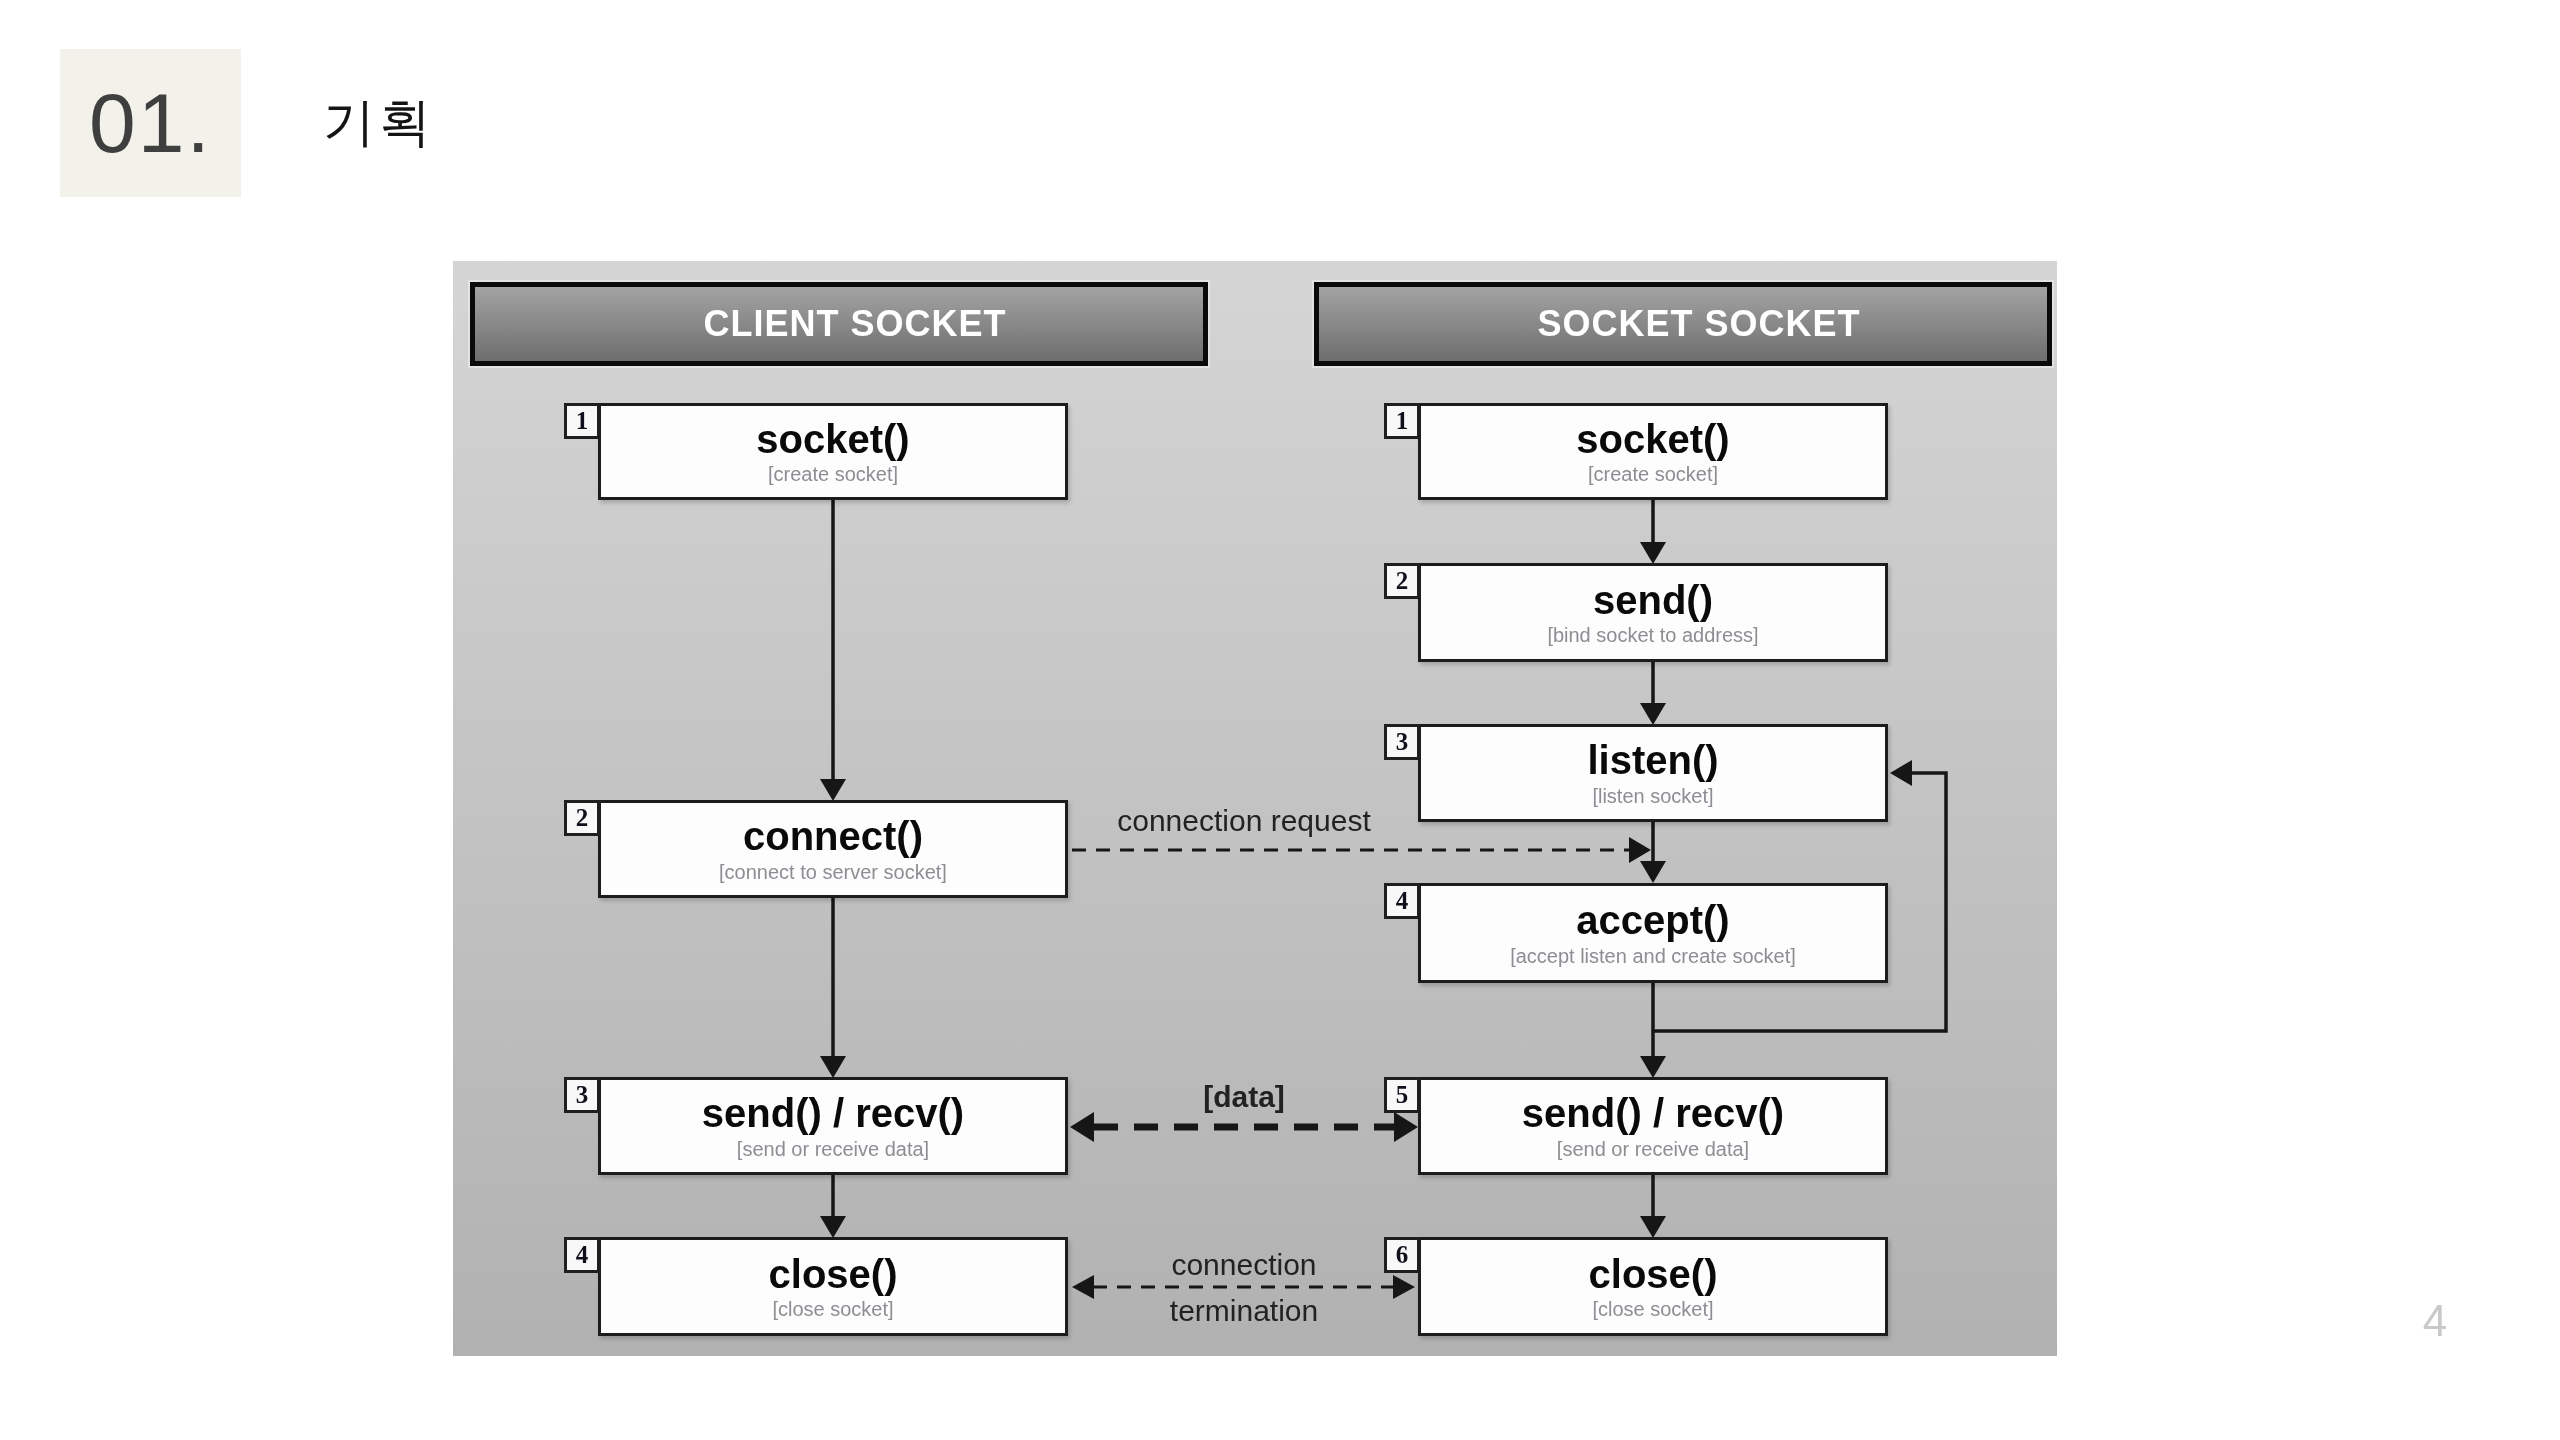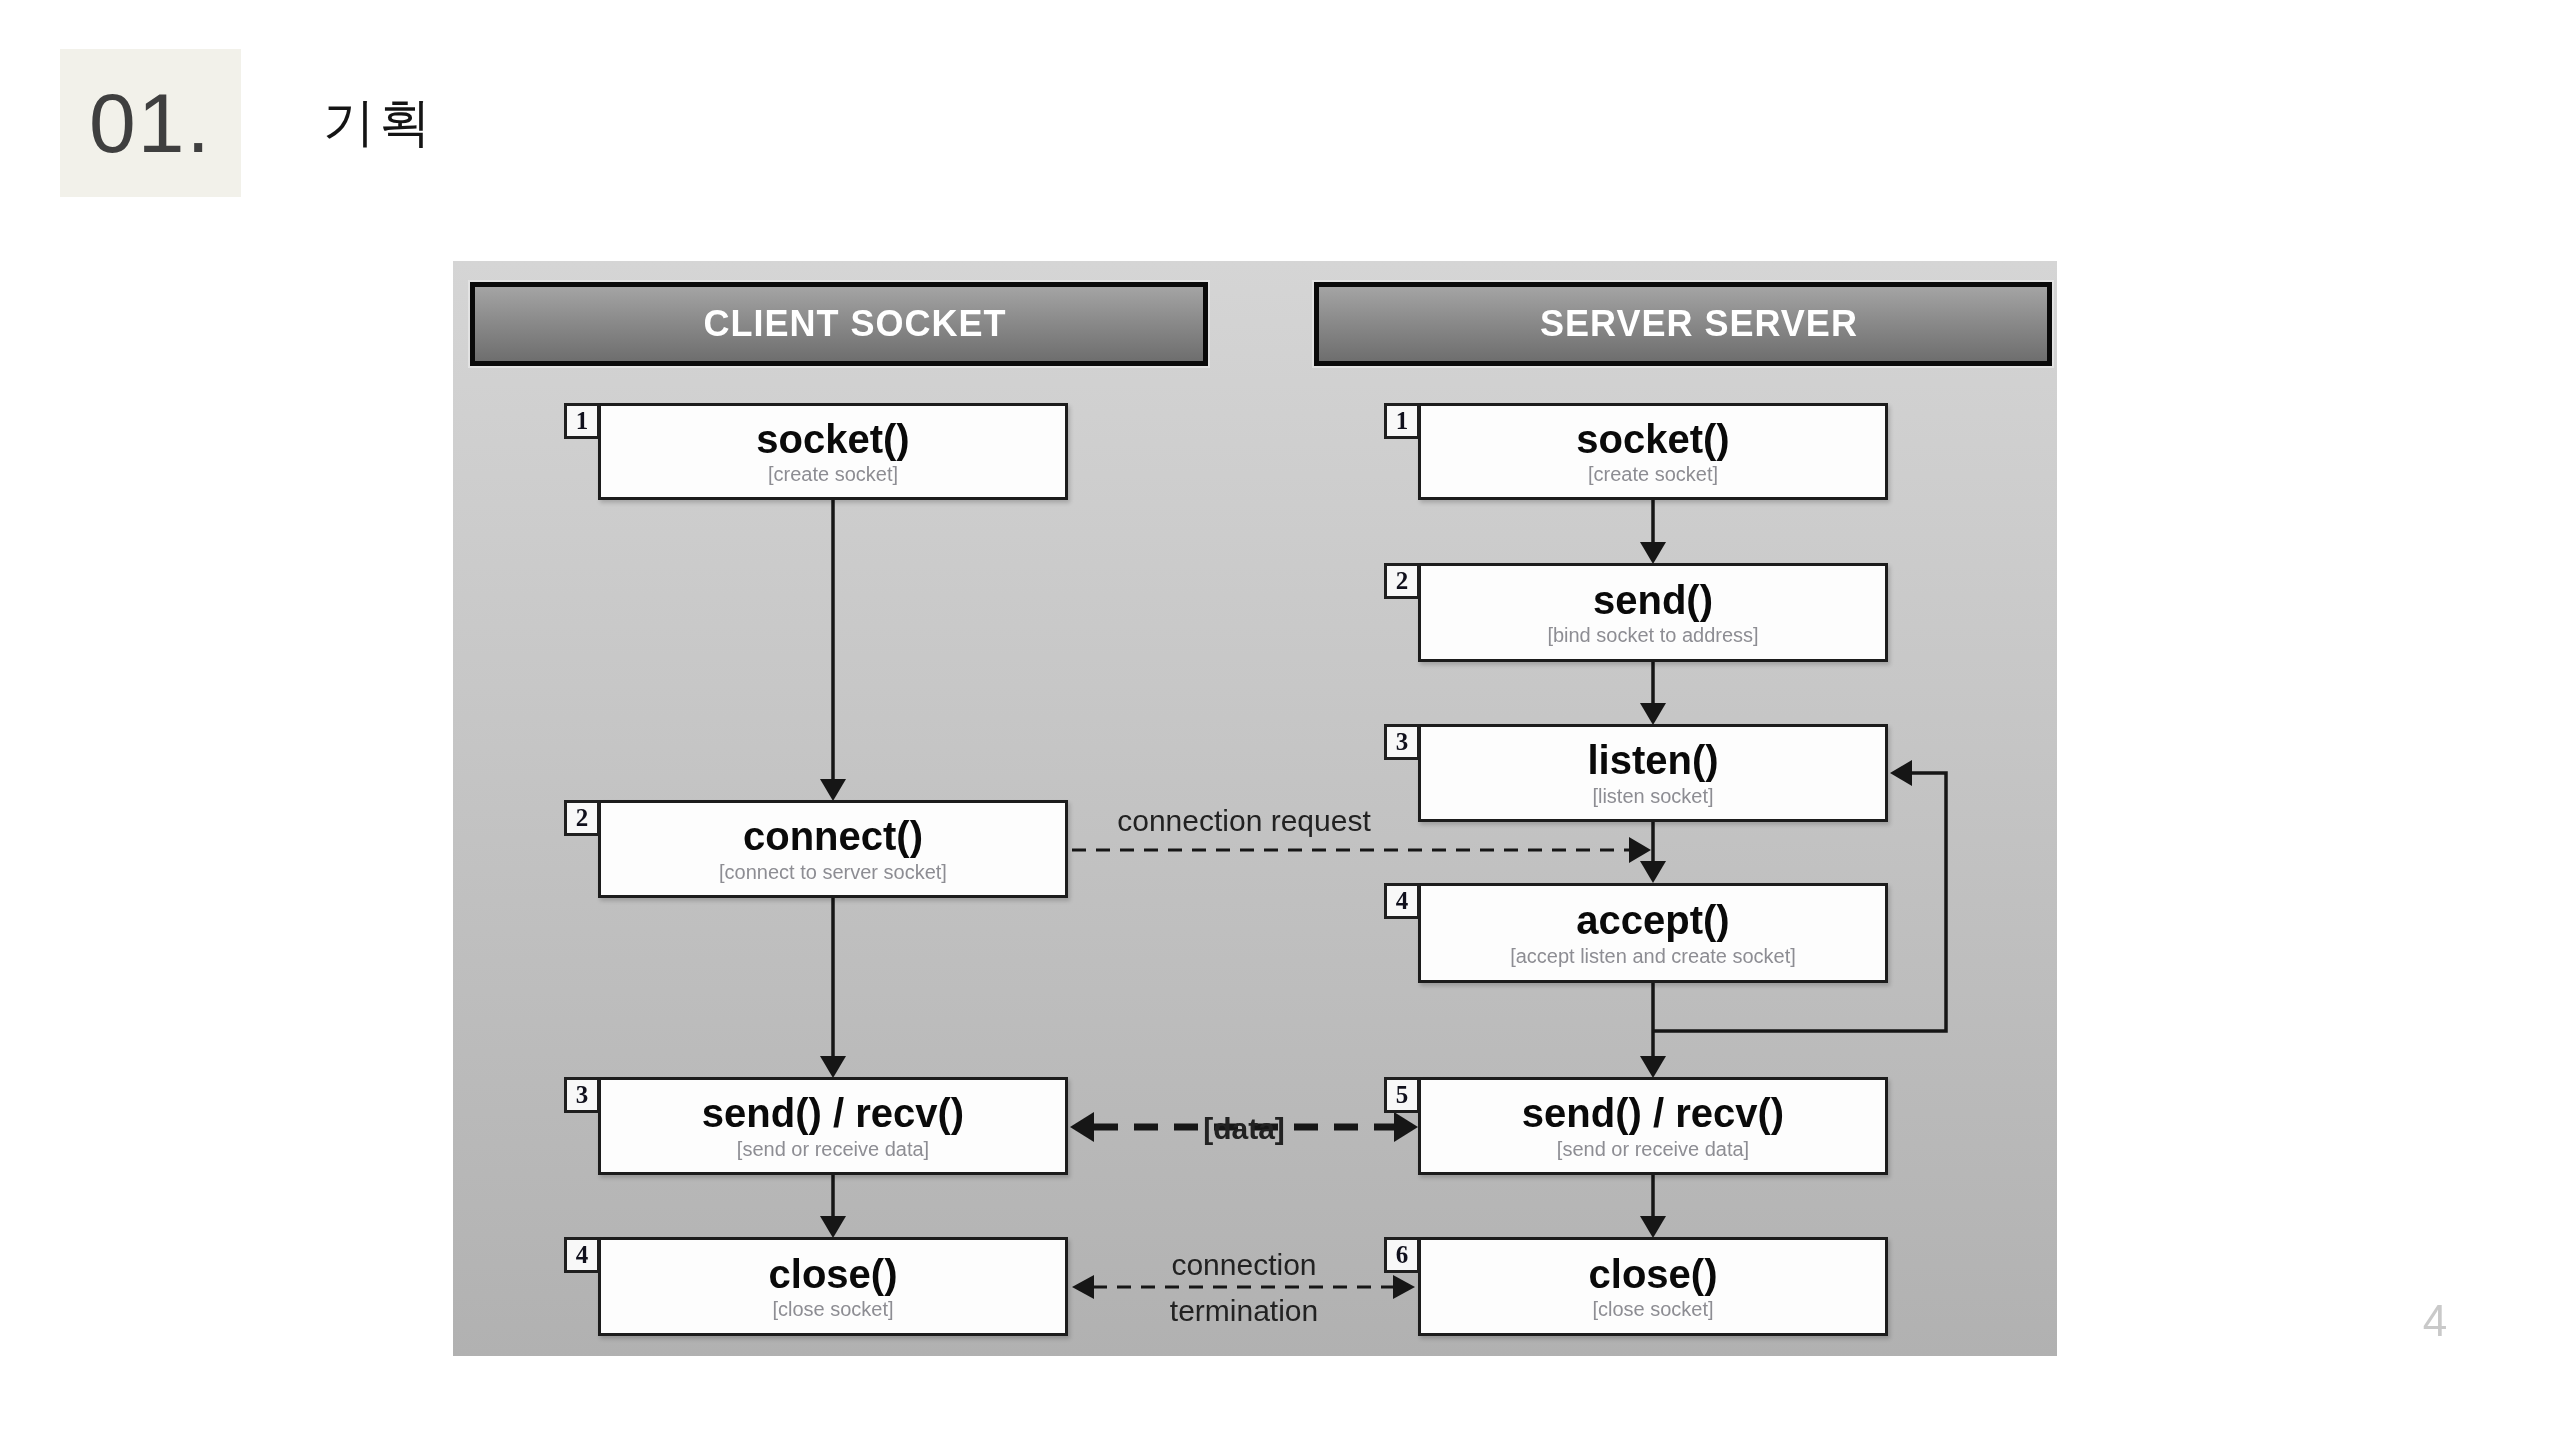--- a/index.html
+++ b/index.html
@@ -55,21 +55,21 @@
   }
   .arrow-svg{position:absolute;left:0;top:0;width:1604px;height:1095px;}
   .solid-ln{stroke:var(--arrow);stroke-width:3.5;fill:none;}
   .dash-thin{stroke:var(--arrow);stroke-width:3;fill:none;stroke-dasharray:14 10;}
   .dash-thick{stroke:var(--arrow);stroke-width:7;fill:none;stroke-dasharray:24 16;}
   .ah{fill:var(--arrow);stroke:none;}
   .flow-label{
     position:absolute;left:619px;width:344px;text-align:center;
     font-size:30px;color:var(--label-text);line-height:1.2;
   }
-  .flow-label.bold{font-weight:bold;margin-top:32px;}
+  .flow-label.bold{font-weight:bold;}
   .term-label{line-height:46px;}
   .page-number{
     position:absolute;left:2400px;top:1296px;width:70px;text-align:center;
     font-size:44px;color:var(--page-number-text);
   }
 </style>
 </head>
 <body>
 
 <div class="title-row">
@@ -110,21 +110,21 @@
     <line class="dash-thick" x1="641" y1="866" x2="941" y2="866"></line>
     <polygon class="ah" points="641,851 641,881 617,866"></polygon>
     <polygon class="ah" points="941,851 941,881 965,866"></polygon>
 
     <line class="dash-thin" x1="640" y1="1026" x2="941" y2="1026"></line>
     <polygon class="ah" points="641,1014 641,1038 619,1026"></polygon>
     <polygon class="ah" points="940,1014 940,1038 962,1026"></polygon>
   </svg>
 
   <div class="col-header" style="left:17px;top:21px;">CLIENT SOCKET</div>
-  <div class="col-header" style="left:861px;top:21px;">SERVER SERVER</div>
+  <div class="col-header" style="left:861px;top:21px;">SOCKET SOCKET</div>
 
   <div class="node" style="left:145px;top:142px;height:97px;">
     <div class="badge">1</div>
     <div class="fn">socket()</div>
     <div class="desc">[create socket]</div>
   </div>
   <div class="node" style="left:145px;top:539px;height:98px;">
     <div class="badge">2</div>
     <div class="fn">connect()</div>
     <div class="desc">[connect to server socket]</div>

